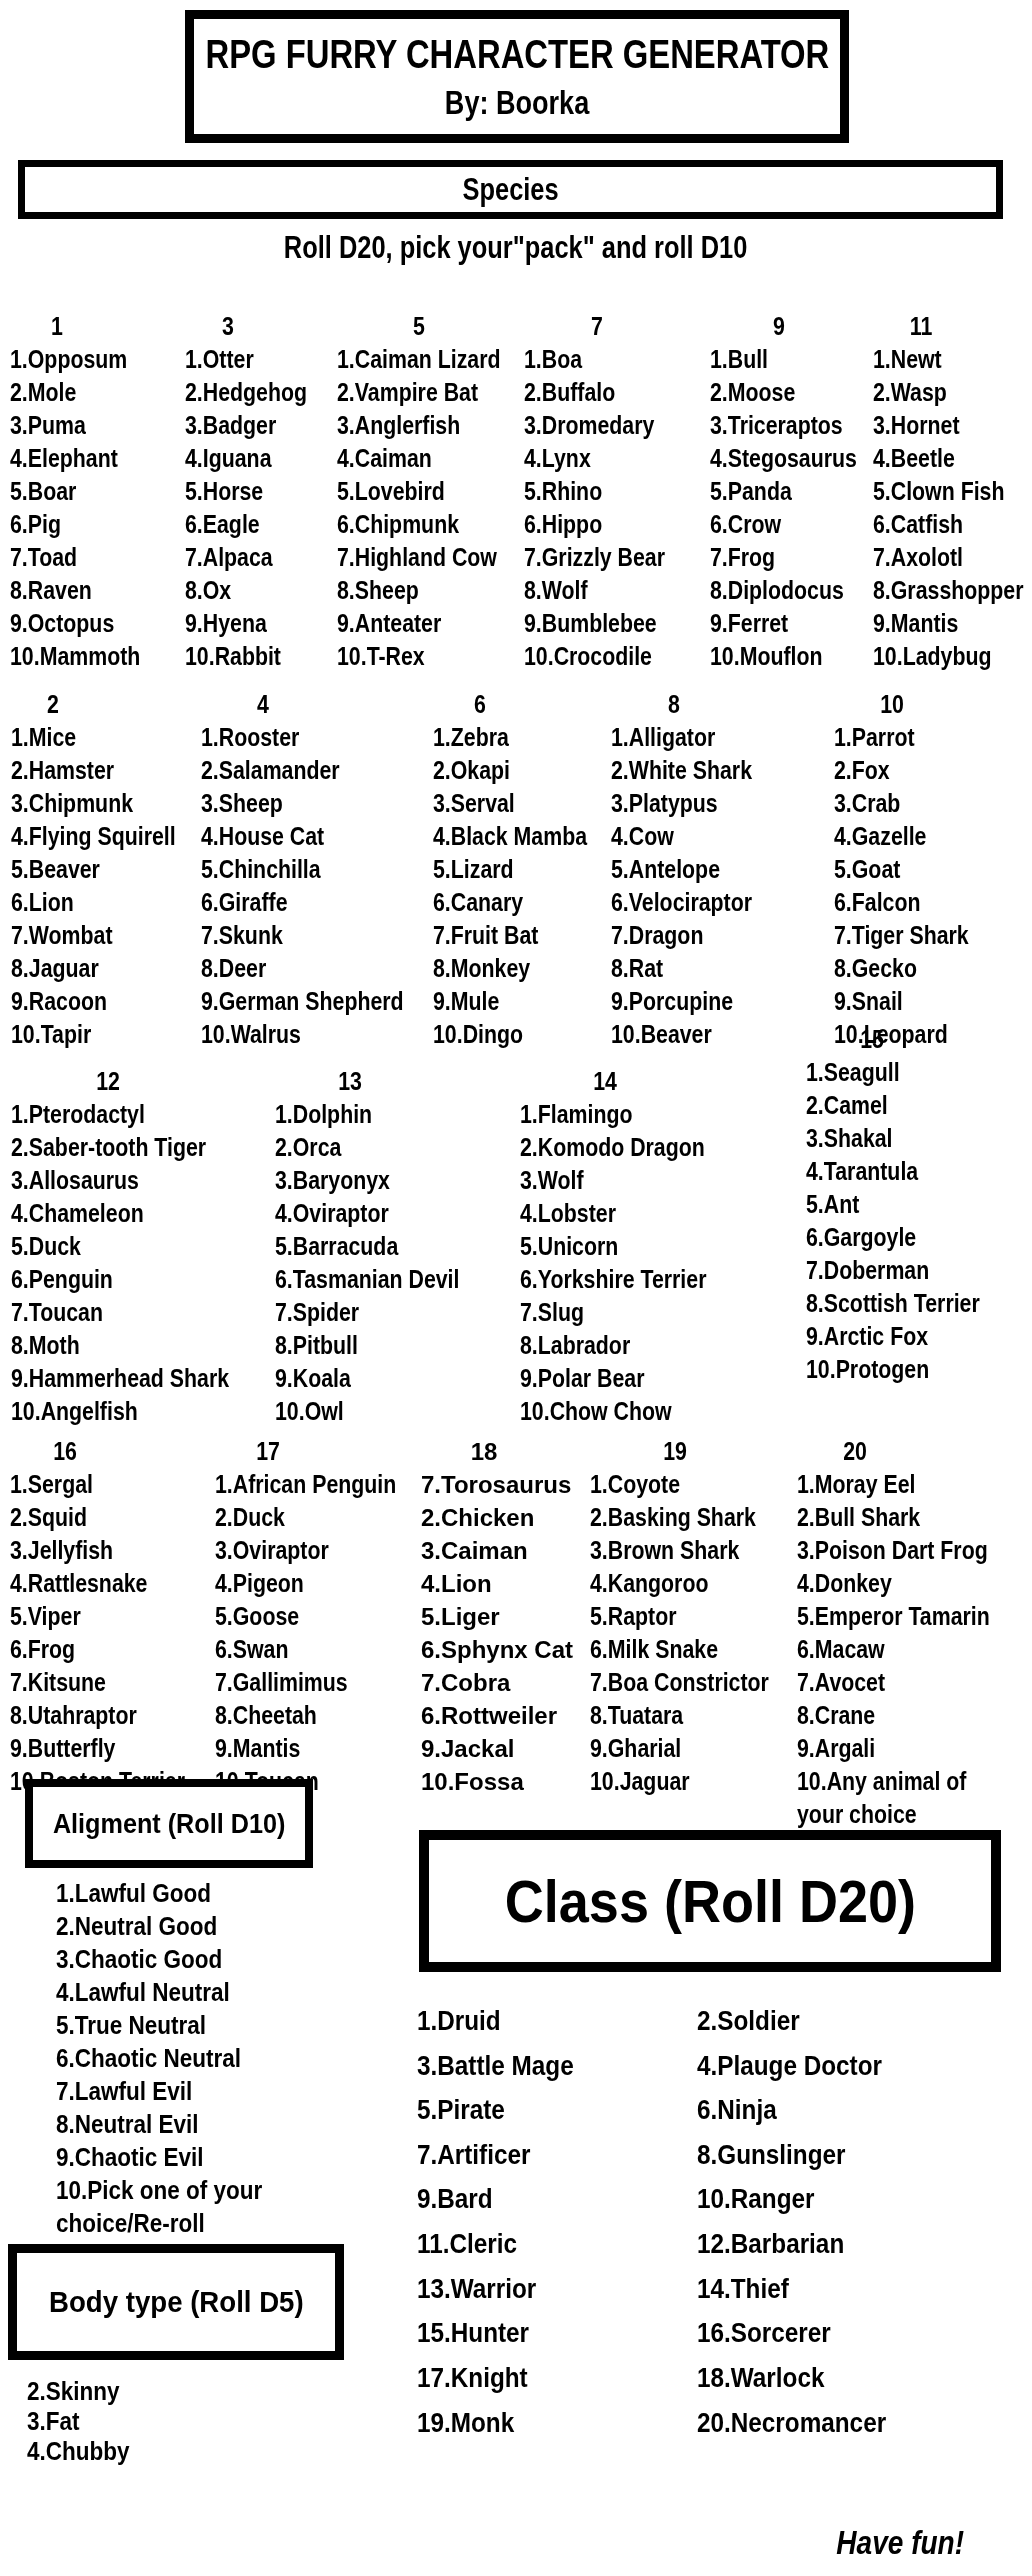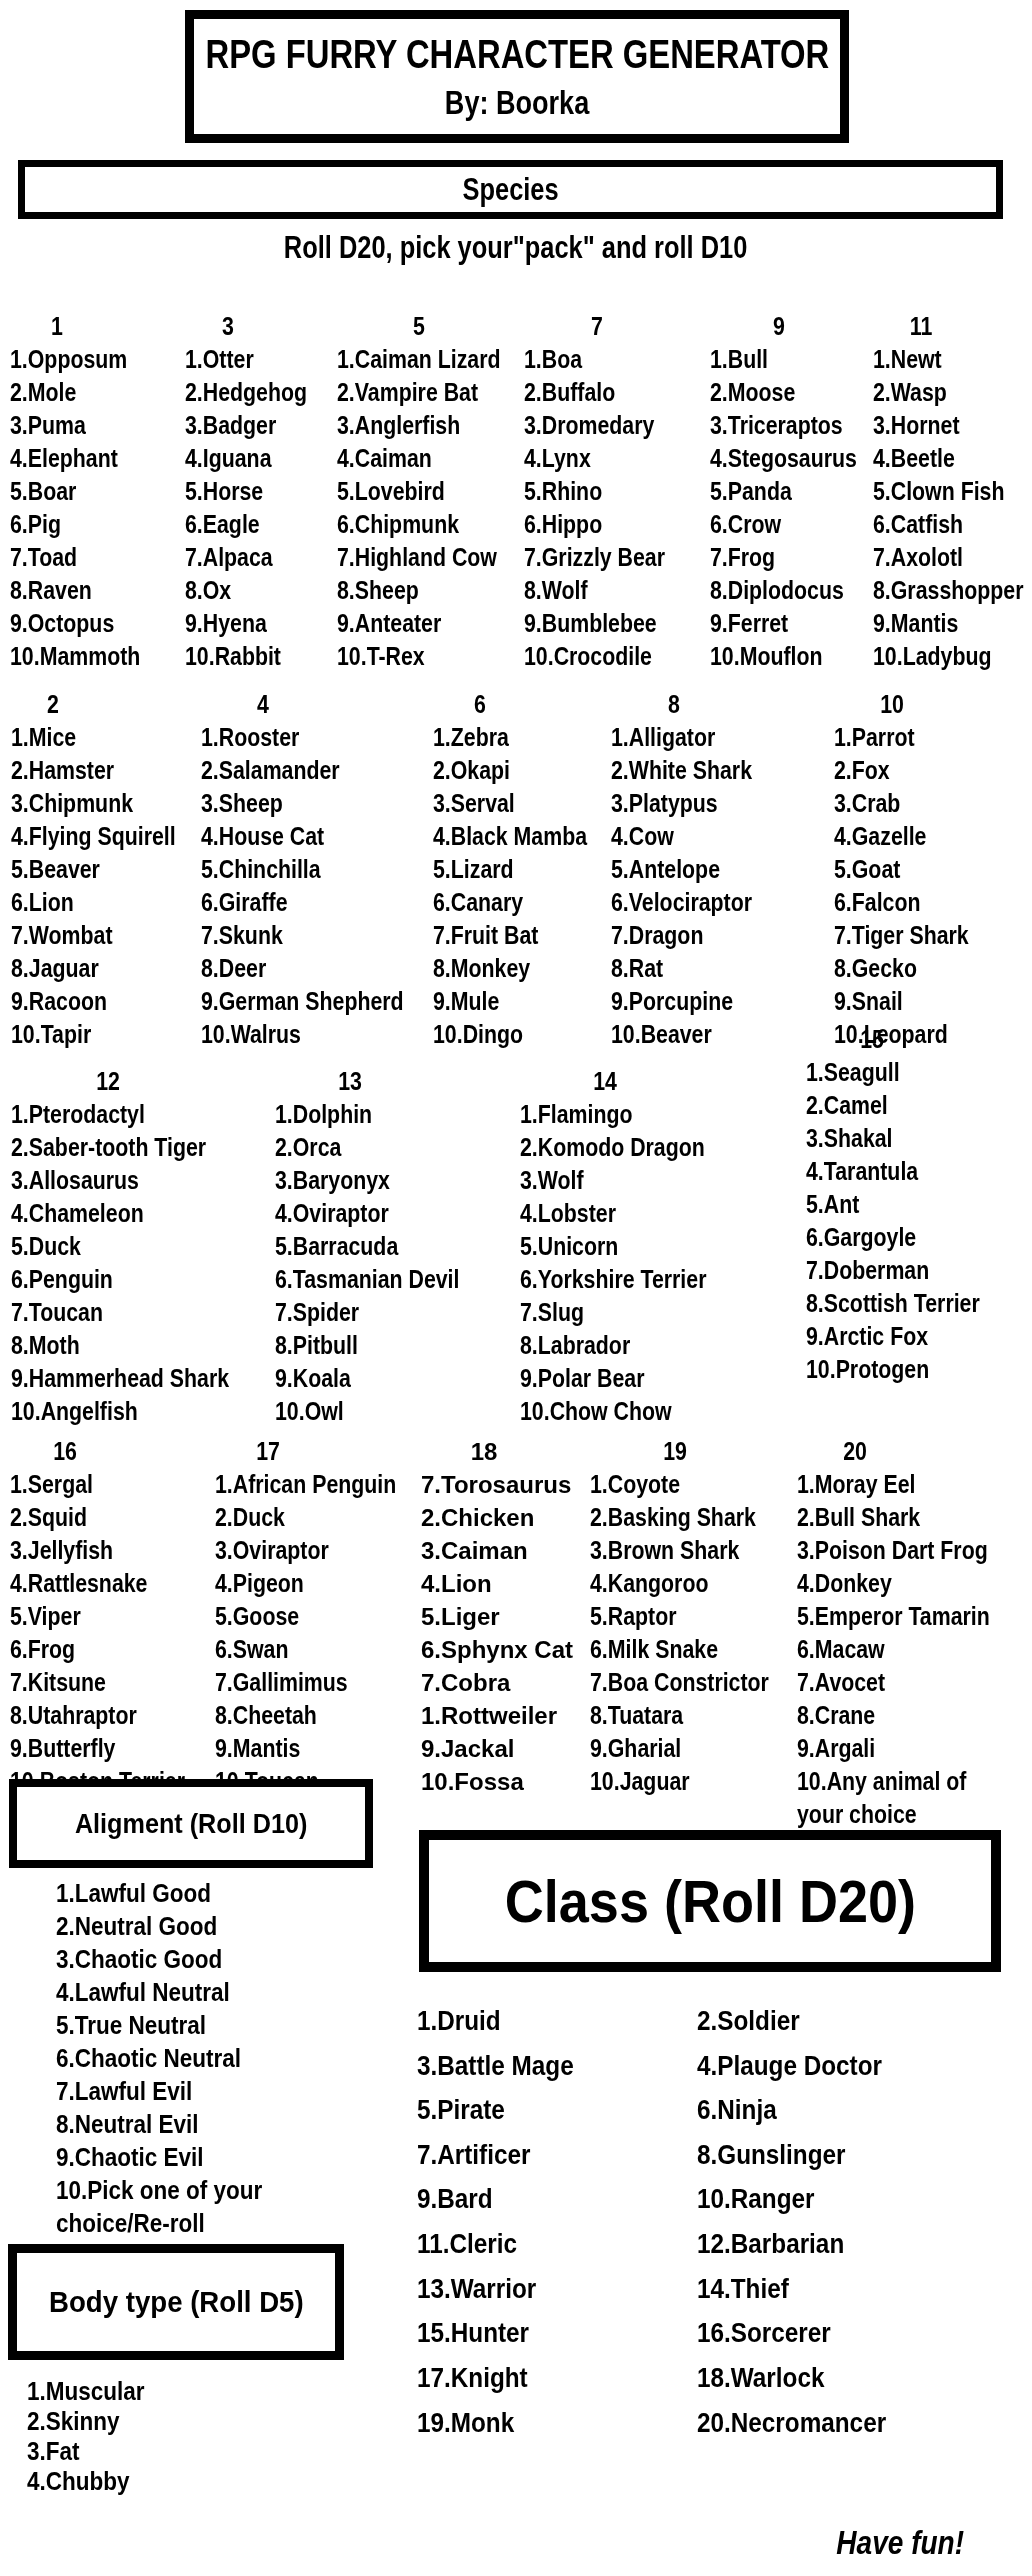--- a/index.html
+++ b/index.html
@@ -37,21 +37,21 @@
 
   #roll-instruction { left: 0; top: 230px; width: 1032px; text-align: center; font-size: 31px; }
 
   .pack { position: absolute; font-size: 26px; line-height: 33px; }
   .pack.wide { font-size: 24px; }
   .pack-header { position: absolute; top: -33px; transform: translateX(-50%); }
   .pack-header .condc, .pack-header .plain { transform-origin: 50% 50%; }
   .pack-item { height: 33px; }
   .pack-item .wrapping { white-space: normal; }
 
-  #alignment-box { left: 9px; top: 1779px; width: 364px; height: 89px; border-width: 8.6px; }
+  #alignment-box { left: 25px; top: 1779px; width: 288px; height: 89px; border-width: 8.6px; }
   #alignment-box .widespan { font-size: 28px; transform: scaleX(0.9); transform-origin: 50% 50%; }
   #alignment-list { left: 56px; top: 1877px; width: 301px; font-size: 25px; line-height: 33px; }
   #alignment-list .wide-item { min-height: 33px; }
   #alignment-list .widespan.wrapping { white-space: normal; width: 293px; }
 
   #class-box { left: 419px; top: 1830px; width: 582px; height: 142px; border-width: 10.8px; }
   #class-box .condc { font-size: 60px; transform: scaleX(0.9); }
   #class-grid { left: 417px; top: 2002px; width: 616px; height: 462px; position: absolute; }
   .class-cell { position: absolute; font-size: 27px; line-height: 38px; white-space: nowrap; }
   .class-cell .cond { transform: scaleX(0.9); }
@@ -305,21 +305,21 @@
     </div>
     <div class="pack wide" style="left: 421px; top: 1468px;">
       <div class="pack-header" style="left: 63px;"><span class="plain">18</span></div>
       <div class="pack-item"><span class="plain">7.Torosaurus</span></div>
       <div class="pack-item"><span class="plain">2.Chicken</span></div>
       <div class="pack-item"><span class="plain">3.Caiman</span></div>
       <div class="pack-item"><span class="plain">4.Lion</span></div>
       <div class="pack-item"><span class="plain">5.Liger</span></div>
       <div class="pack-item"><span class="plain">6.Sphynx Cat</span></div>
       <div class="pack-item"><span class="plain">7.Cobra</span></div>
-      <div class="pack-item"><span class="plain">1.Rottweiler</span></div>
+      <div class="pack-item"><span class="plain">6.Rottweiler</span></div>
       <div class="pack-item"><span class="plain">9.Jackal</span></div>
       <div class="pack-item"><span class="plain">10.Fossa</span></div>
     </div>
     <div class="pack" style="left: 590px; top: 1468px;">
       <div class="pack-header" style="left: 85px;"><span class="condc">19</span></div>
       <div class="pack-item"><span class="cond">1.Coyote</span></div>
       <div class="pack-item"><span class="cond">2.Basking Shark</span></div>
       <div class="pack-item"><span class="cond">3.Brown Shark</span></div>
       <div class="pack-item"><span class="cond">4.Kangoroo</span></div>
       <div class="pack-item"><span class="cond">5.Raptor</span></div>
@@ -383,21 +383,20 @@
     <div class="class-cell" style="left: 0px; top: 357px;"><span class="cond">17.Knight</span></div>
     <div class="class-cell" style="left: 280px; top: 357px;"><span class="cond">18.Warlock</span></div>
     <div class="class-cell" style="left: 0px; top: 402px;"><span class="cond">19.Monk</span></div>
     <div class="class-cell" style="left: 280px; top: 402px;"><span class="cond">20.Necromancer</span></div>
   </div>
 
 <div class="box" id="body-box">
   <span class="widespan">Body type (Roll D5)</span>
 </div>
 <div class="abs" id="body-list">
-    <div class="wide-item"><span class="widespan">1.Muscular</span></div>
     <div class="wide-item"><span class="widespan">2.Skinny</span></div>
     <div class="wide-item"><span class="widespan">3.Fat</span></div>
     <div class="wide-item"><span class="widespan">4.Chubby</span></div>
   </div>
 
 <div class="abs" id="have-fun">
   <span class="condc">Have fun!</span>
 </div>
 
 

